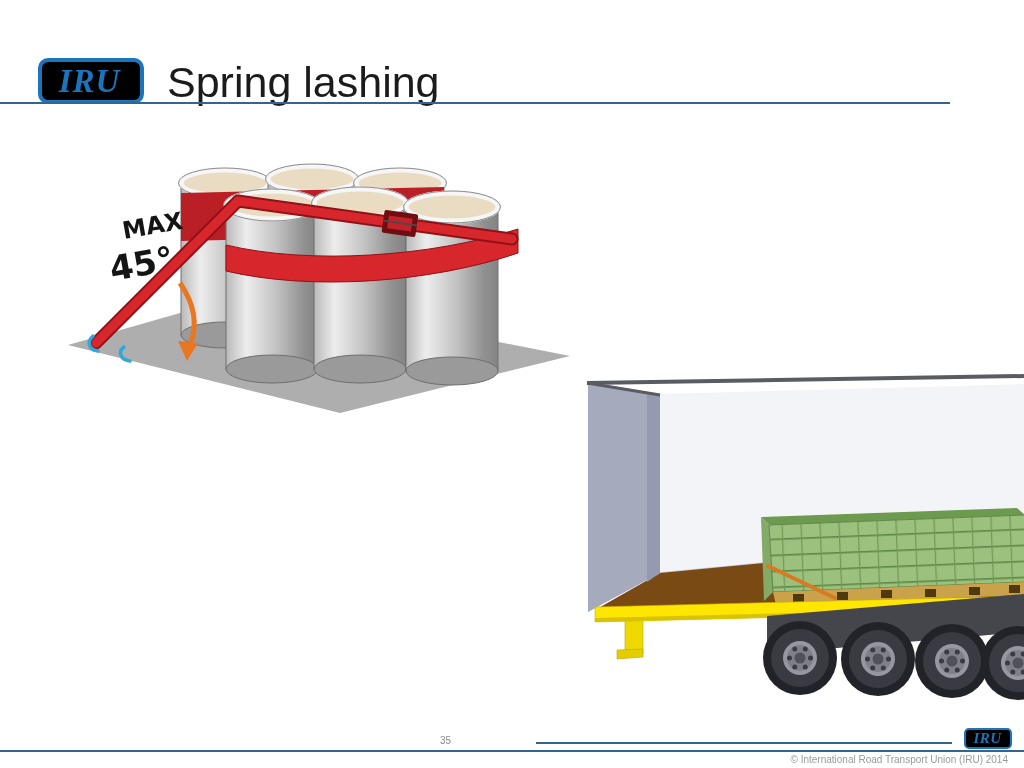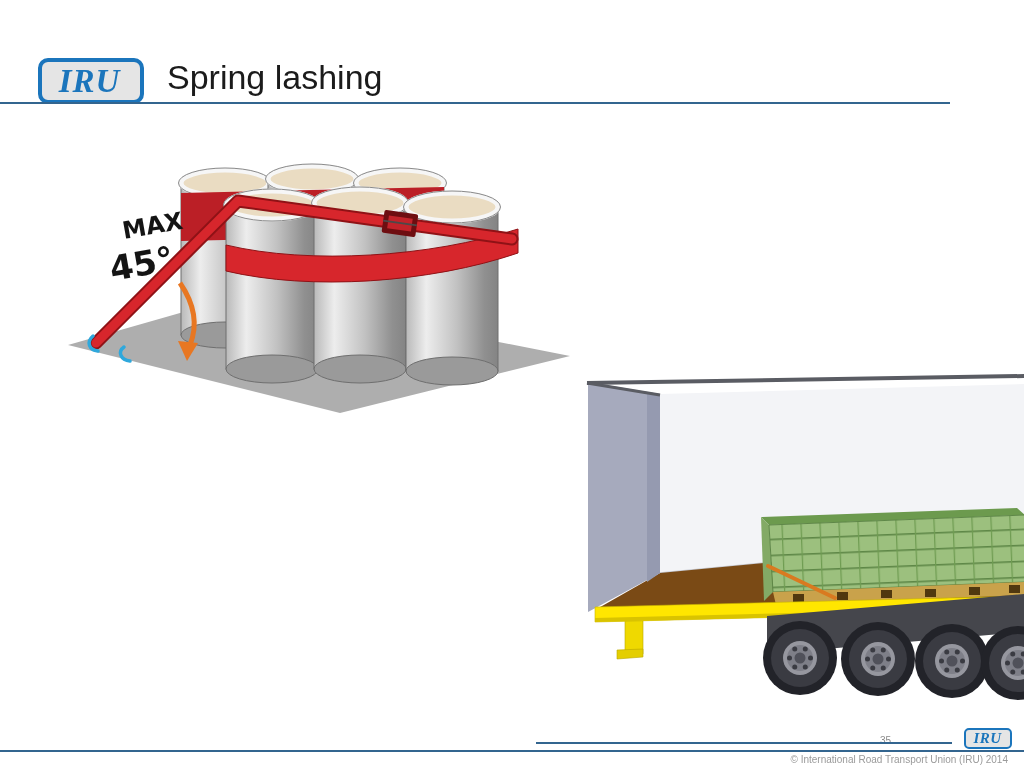--- a/index.html
+++ b/index.html
@@ -9,47 +9,47 @@
     position: relative;
     background: #ffffff;
     font-family: "Liberation Sans", sans-serif;
     overflow: hidden;
   }
   .logo-frame {
     position: absolute; left: 38px; top: 58px;
     width: 106px; height: 46px;
     border: 4px solid #1B75BC; border-radius: 10px;
     display: flex; align-items: center; justify-content: center;
-    background: #e5e5e5;
+    background: #000000;
   }
   .logo-frame .logo-text {
     font-family: "Liberation Serif", serif;
     font-style: italic; font-weight: bold;
     font-size: 33px; color: #1B75BC;
     letter-spacing: 1px; line-height: 1; padding-right: 3px;
   }
   .logo-frame.small {
     left: auto; right: 12px; top: 728px;
     width: 48px; height: 21px;
     border-width: 2px; border-radius: 5px;
   }
   .logo-frame.small .logo-text { font-size: 15px; letter-spacing: 0.5px; padding-right: 1px; }
   .slide-title {
     position: absolute; left: 167px; top: 58px;
-    font-size: 34px; color: #1b1b1b;
+    font-size: 43px; color: #1b1b1b;
   }
   .header-rule {
     position: absolute; left: 0; top: 102px;
     width: 950px; height: 2px; background: #33658F;
   }
   .fig-drums { position: absolute; left: 60px; top: 143px; }
   .fig-truck { position: absolute; left: 585px; top: 370px; }
   .page-number {
     position: absolute; left: 0; top: 735px; width: 891px;
-    text-align: right; font-size: 10px; color: #8a8a8a;
+    text-align: center; font-size: 10px; color: #8a8a8a;
   }
   .footer-rule {
     position: absolute; left: 536px; top: 742px;
     width: 416px; height: 2px; background: #33658F;
   }
   .bottom-rule {
     position: absolute; left: 0; top: 750px;
     width: 1024px; height: 2px; background: #33658F;
   }
   .copyright {

